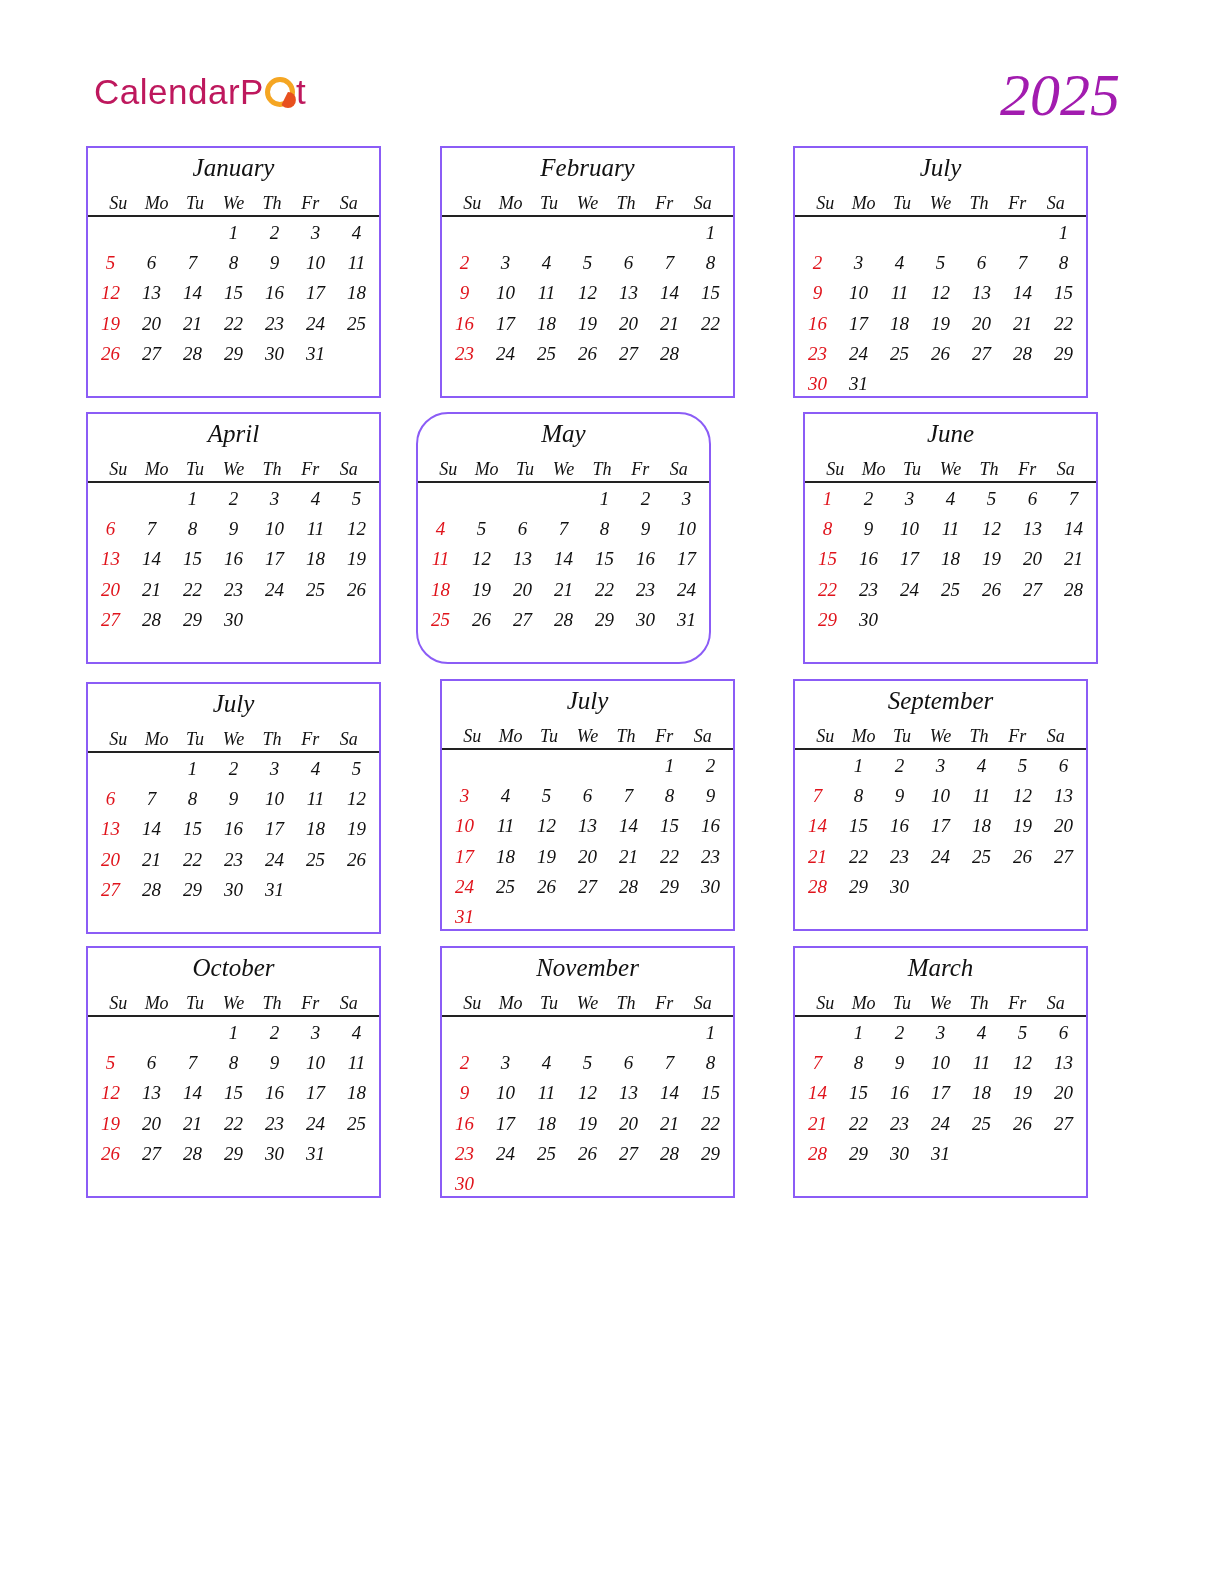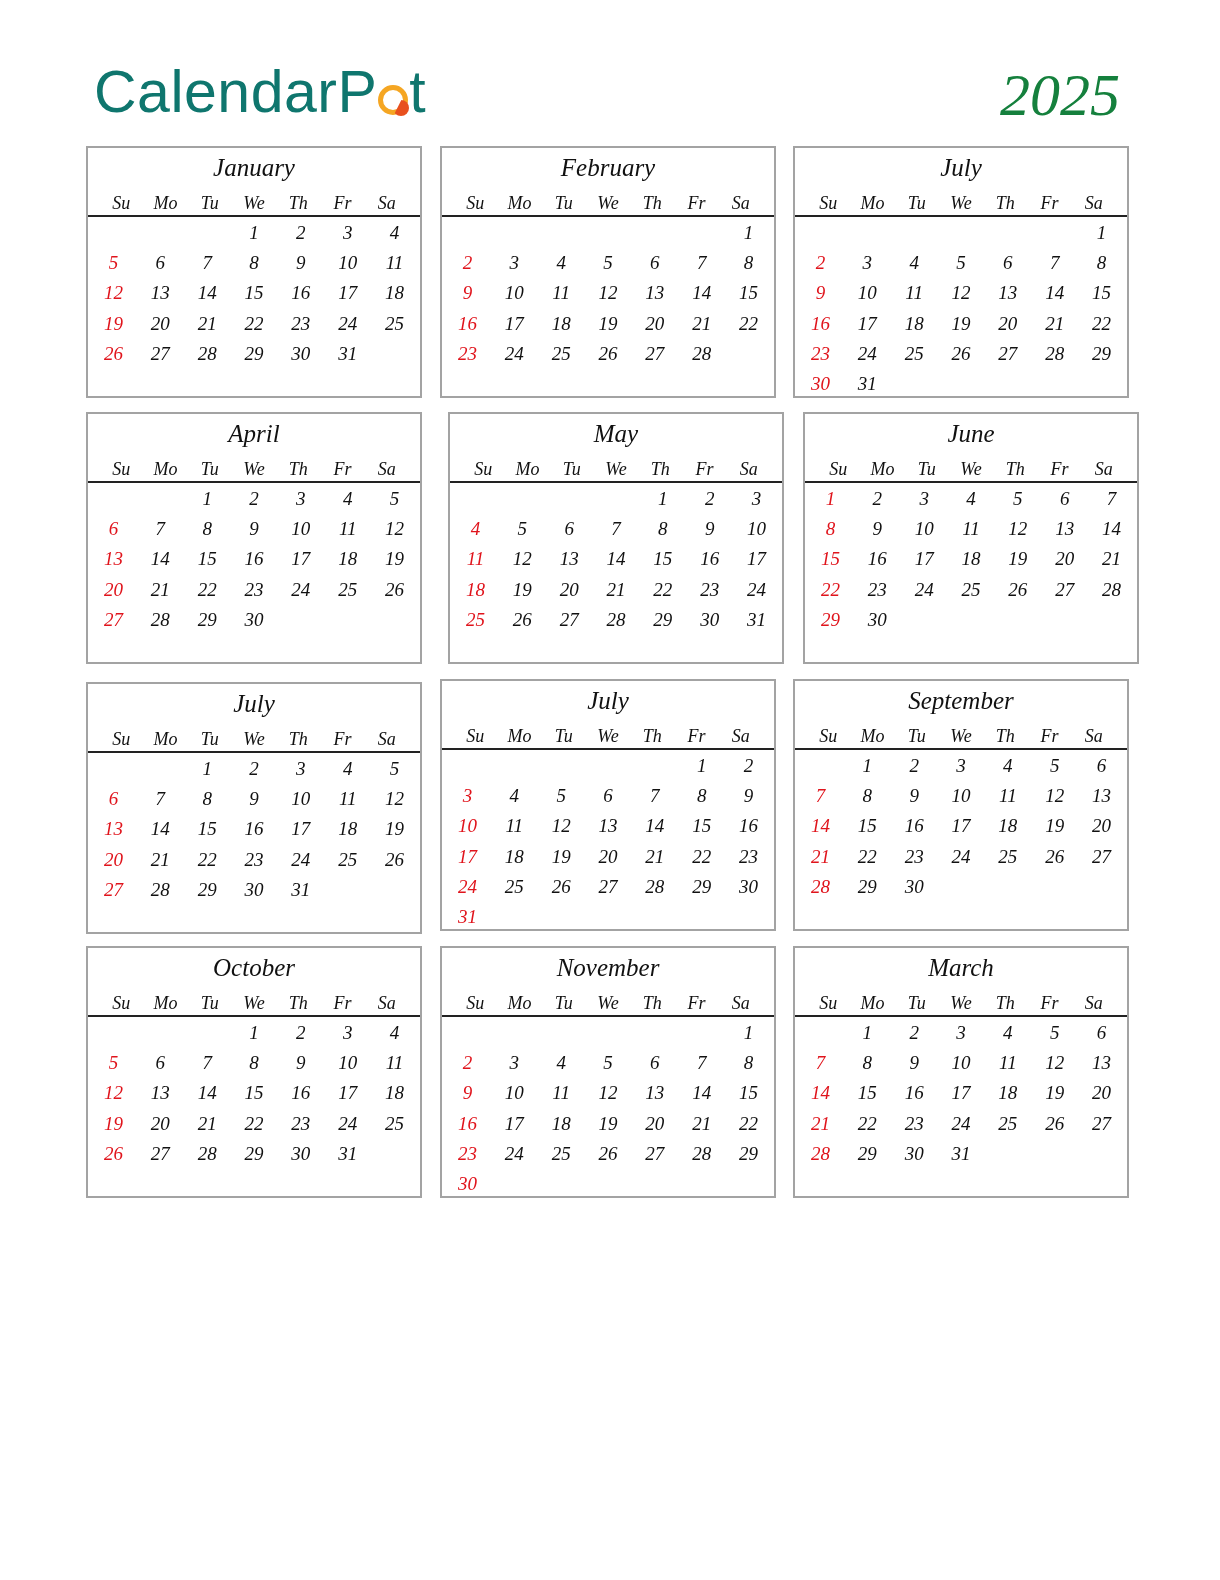--- a/index.html
+++ b/index.html
@@ -1,21 +1,21 @@
 <!DOCTYPE html>
 <html><head>
   <meta charset="utf-8">
   <style>
     html, body { margin: 0; padding: 0; background: #ffffff; }
     body { width: 1220px; height: 1580px; position: relative; overflow: hidden; font-family: "Liberation Serif", serif; }
-    .logo { position: absolute; left: 94px; top: 62px; font-family: "Liberation Sans", sans-serif; font-size: 59px; color: #0f766e; letter-spacing: 0.5px; line-height: 60px; font-weight: normal; }
+    .logo { position: absolute; left: 94px; top: 62px; font-family: "Liberation Sans", sans-serif; font-size: 35px; color: #be185d; letter-spacing: 0.5px; line-height: 60px; font-weight: normal; }
     .logo .o-mark { display: inline-block; position: relative; width: 30px; height: 30px; border-radius: 50%; border: 5px solid #f5a623; box-sizing: border-box; vertical-align: -3px; margin: 0 1px; }
     .logo .o-mark::after { content: ""; position: absolute; right: -6px; bottom: -6px; width: 16px; height: 16px; border-radius: 50%; background: #e8501e; clip-path: polygon(50% 0, 100% 0, 100% 100%, 0 100%); }
-    .year { position: absolute; right: 100px; top: 58px; font-family: "Liberation Serif", serif; font-style: italic; font-size: 60px; color: #15803d; line-height: 74px; }
-    .month { position: absolute; width: 336px; height: 252px; border: 2px solid #a3a3a3; box-sizing: border-box; background: #fff; }
+    .year { position: absolute; right: 100px; top: 58px; font-family: "Liberation Serif", serif; font-style: italic; font-size: 60px; color: #a21caf; line-height: 74px; }
+    .month { position: absolute; width: 295px; height: 252px; border: 2px solid #8b5cf6; box-sizing: border-box; background: #fff; }
     .month-title { position: absolute; left: 0; right: 0; top: 5px; text-align: center; font-style: italic; font-size: 25px; color: #111; line-height: 30px; }
     .weekdays { position: absolute; left: 0; right: 0; top: 43px; height: 24px; display: flex; padding: 0 11px; }
     .weekdays span { flex: 1; text-align: center; font-style: italic; font-size: 18px; color: #111; line-height: 24px; }
     .divider { position: absolute; left: 0; right: 0; top: 67px; height: 2px; background: #222; }
     .days { position: absolute; left: 2px; right: 2px; top: 72px; display: grid; grid-template-columns: repeat(7, 1fr); grid-auto-rows: 30.2px; }
     .day { text-align: center; font-style: italic; font-size: 19px; color: #111; line-height: 26px; }
     .day.sun { color: #e0141c; }
   </style>
 </head>
 <body>
@@ -215,21 +215,21 @@
         <div class="day">23</div>
         <div class="day">24</div>
         <div class="day">25</div>
         <div class="day">26</div>
         <div class="day sun">27</div>
         <div class="day">28</div>
         <div class="day">29</div>
         <div class="day">30</div>
       </div>
     </div>
-    <div class="month" style="left: 448px; top: 412px;">
+    <div class="month" style="left: 416px; top: 412px; border-radius: 32px;">
       <div class="month-title">May</div>
       <div class="weekdays">
         <span>Su</span>
         <span>Mo</span>
         <span>Tu</span>
         <span>We</span>
         <span>Th</span>
         <span>Fr</span>
         <span>Sa</span>
       </div>

